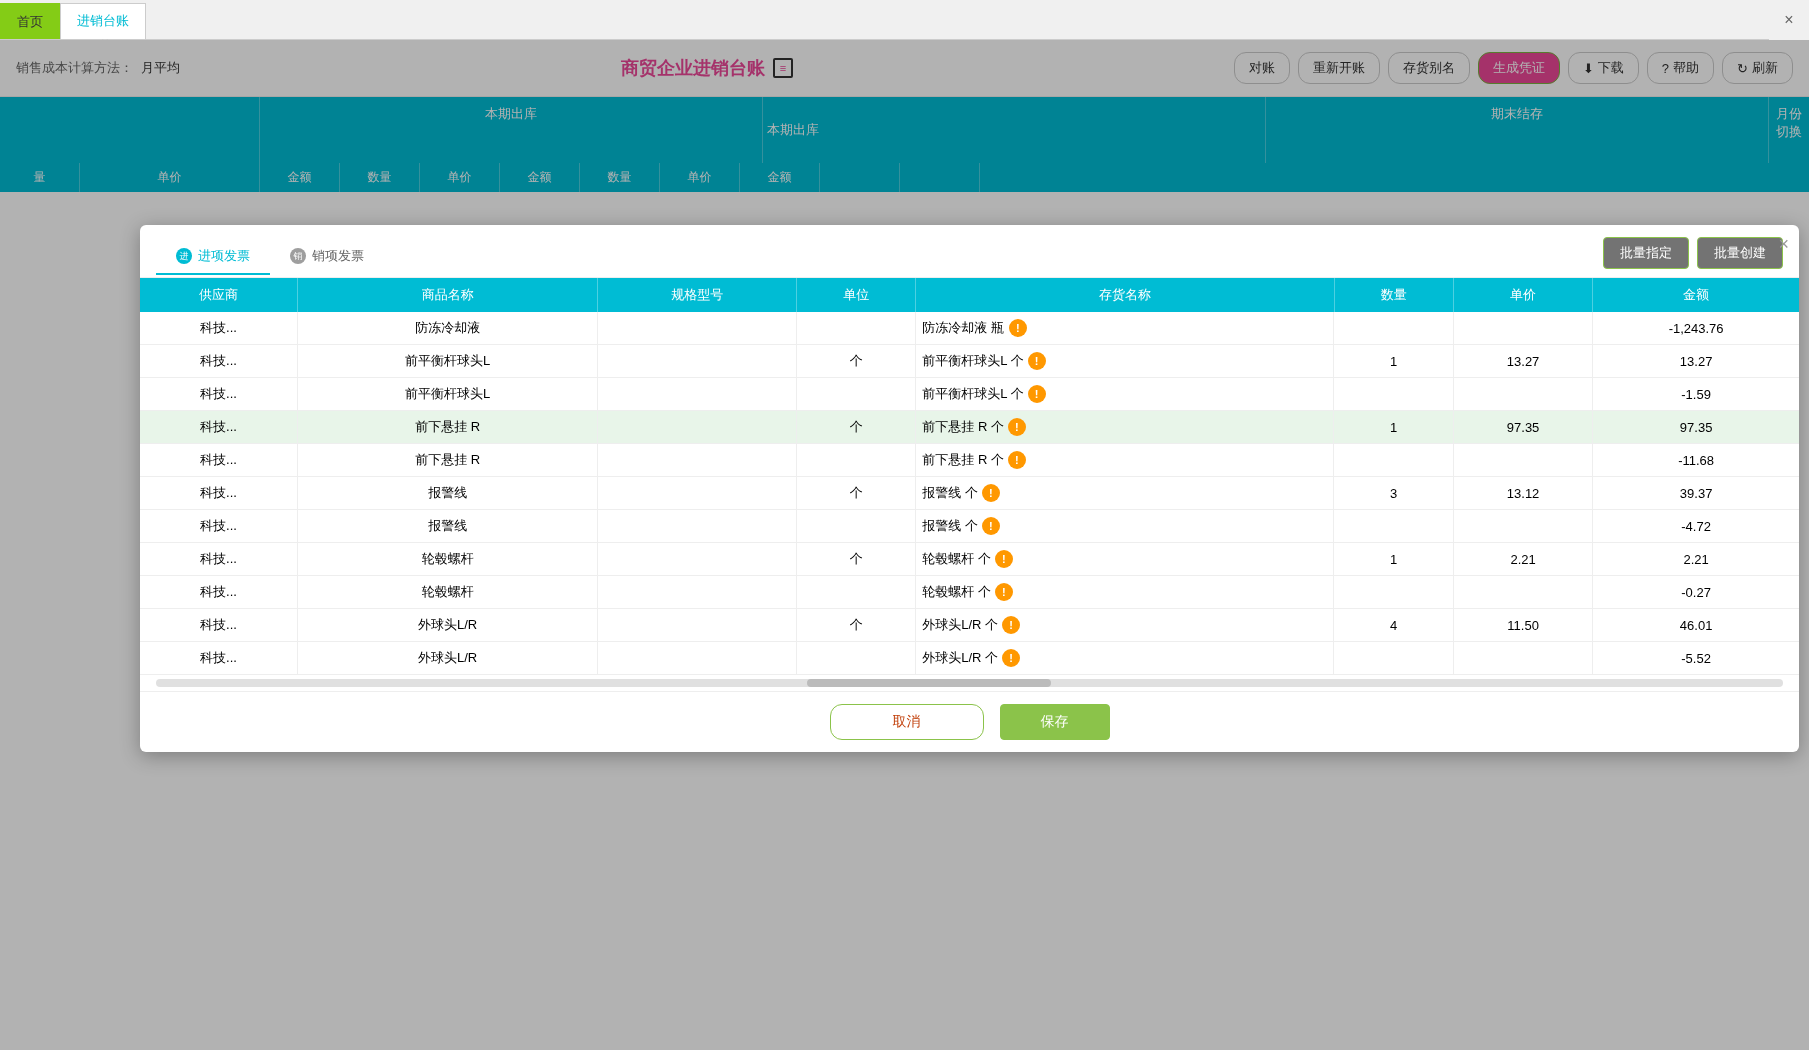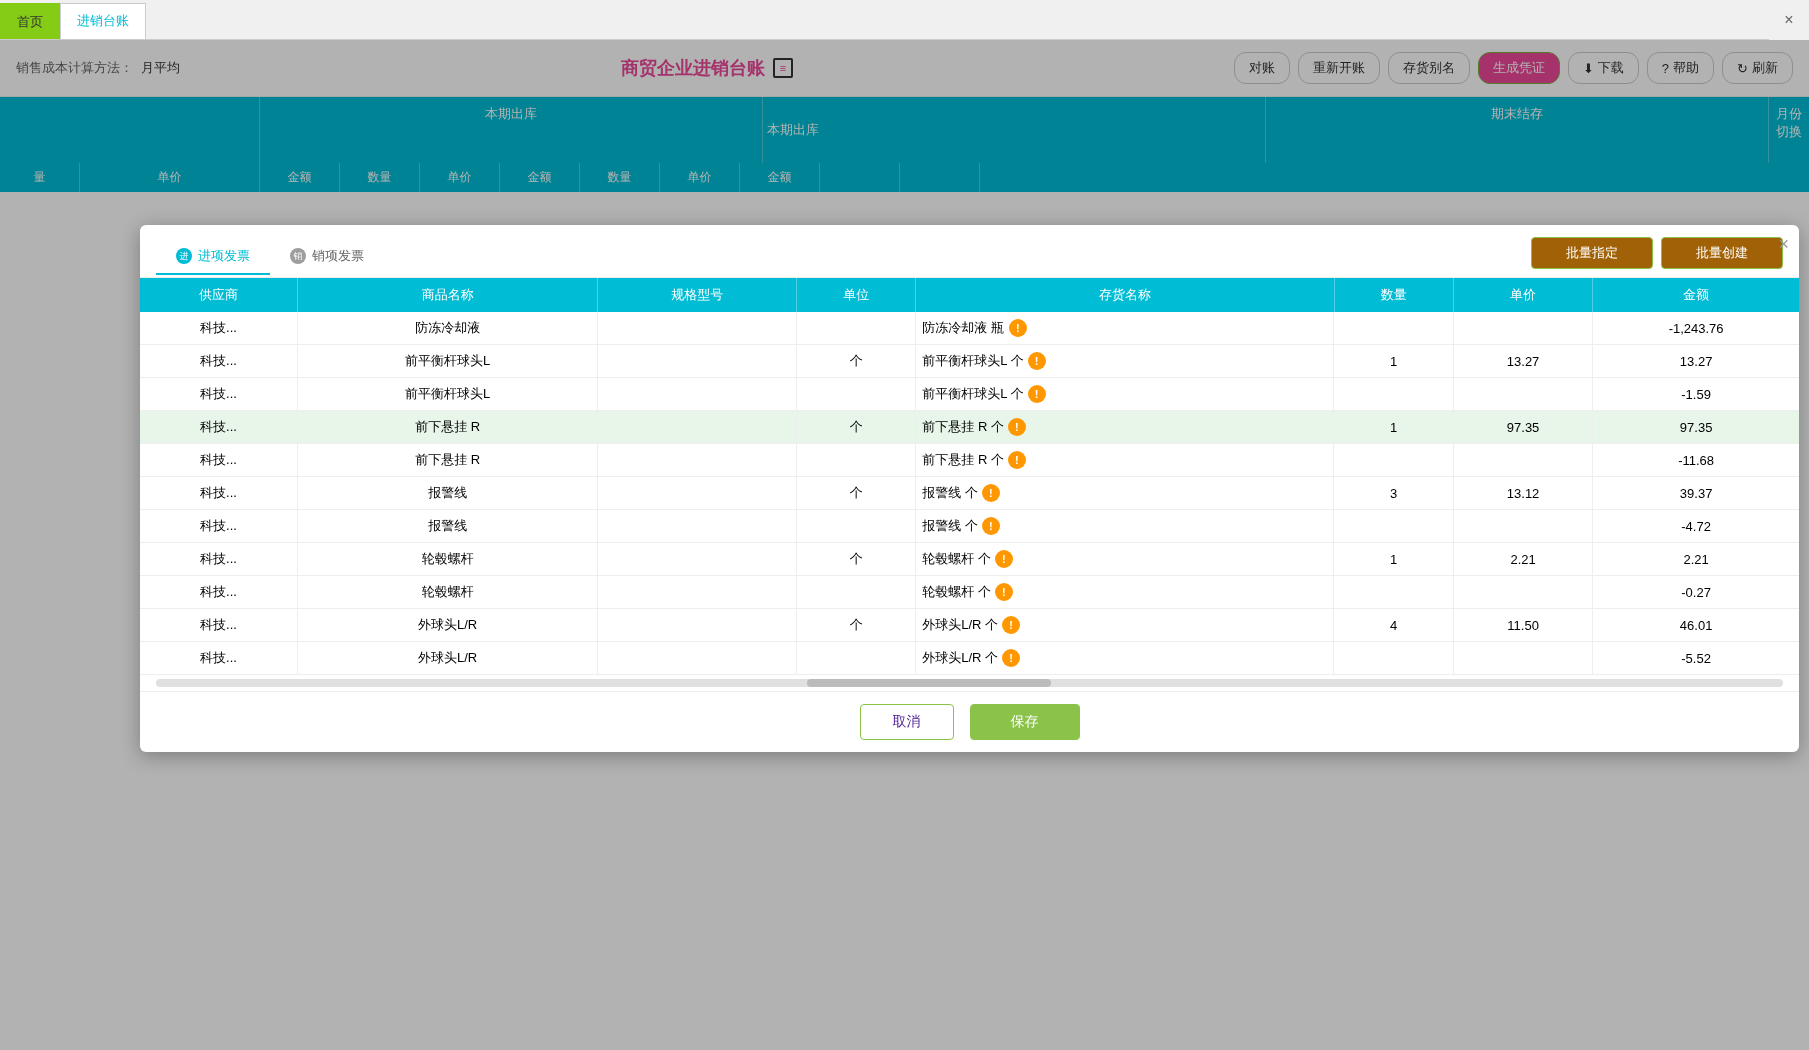--- a/index.html
+++ b/index.html
@@ -162,26 +162,26 @@
       color: #00bcd4;
       border-bottom-color: #00bcd4;
     }
     .dialog-header-actions {
       margin-left: auto;
       display: flex;
       gap: 8px;
       padding-bottom: 8px;
     }
     .btn-batch {
-      padding: 6px 34px;
+      padding: 6px 16px;
       border-radius: 4px;
       cursor: pointer;
       font-size: 13px;
       border: 1px solid #8bc34a;
-      background: #a16207;
+      background: #737373;
       color: #fff;
     }
     .dialog-close {
       position: absolute;
       right: 10px;
       top: 10px;
       font-size: 18px;
       cursor: pointer;
       color: #999;
       line-height: 1;
@@ -238,25 +238,25 @@
 
     
     .dialog-footer {
       padding: 12px 16px;
       display: flex;
       justify-content: center;
       gap: 16px;
       border-top: 1px solid #eee;
     }
     .btn-cancel {
-      padding: 8px 32px;
+      padding: 8px 62px;
       border: 1px solid #8bc34a;
       background: #fff;
-      color: #4c1d95;
-      border-radius: 4px;
+      color: #c2410c;
+      border-radius: 12px;
       cursor: pointer;
       font-size: 14px;
     }
     .btn-save {
       padding: 8px 40px;
       border: 1px solid #8bc34a;
       background: #8bc34a;
       color: #fff;
       border-radius: 4px;
       cursor: pointer;

